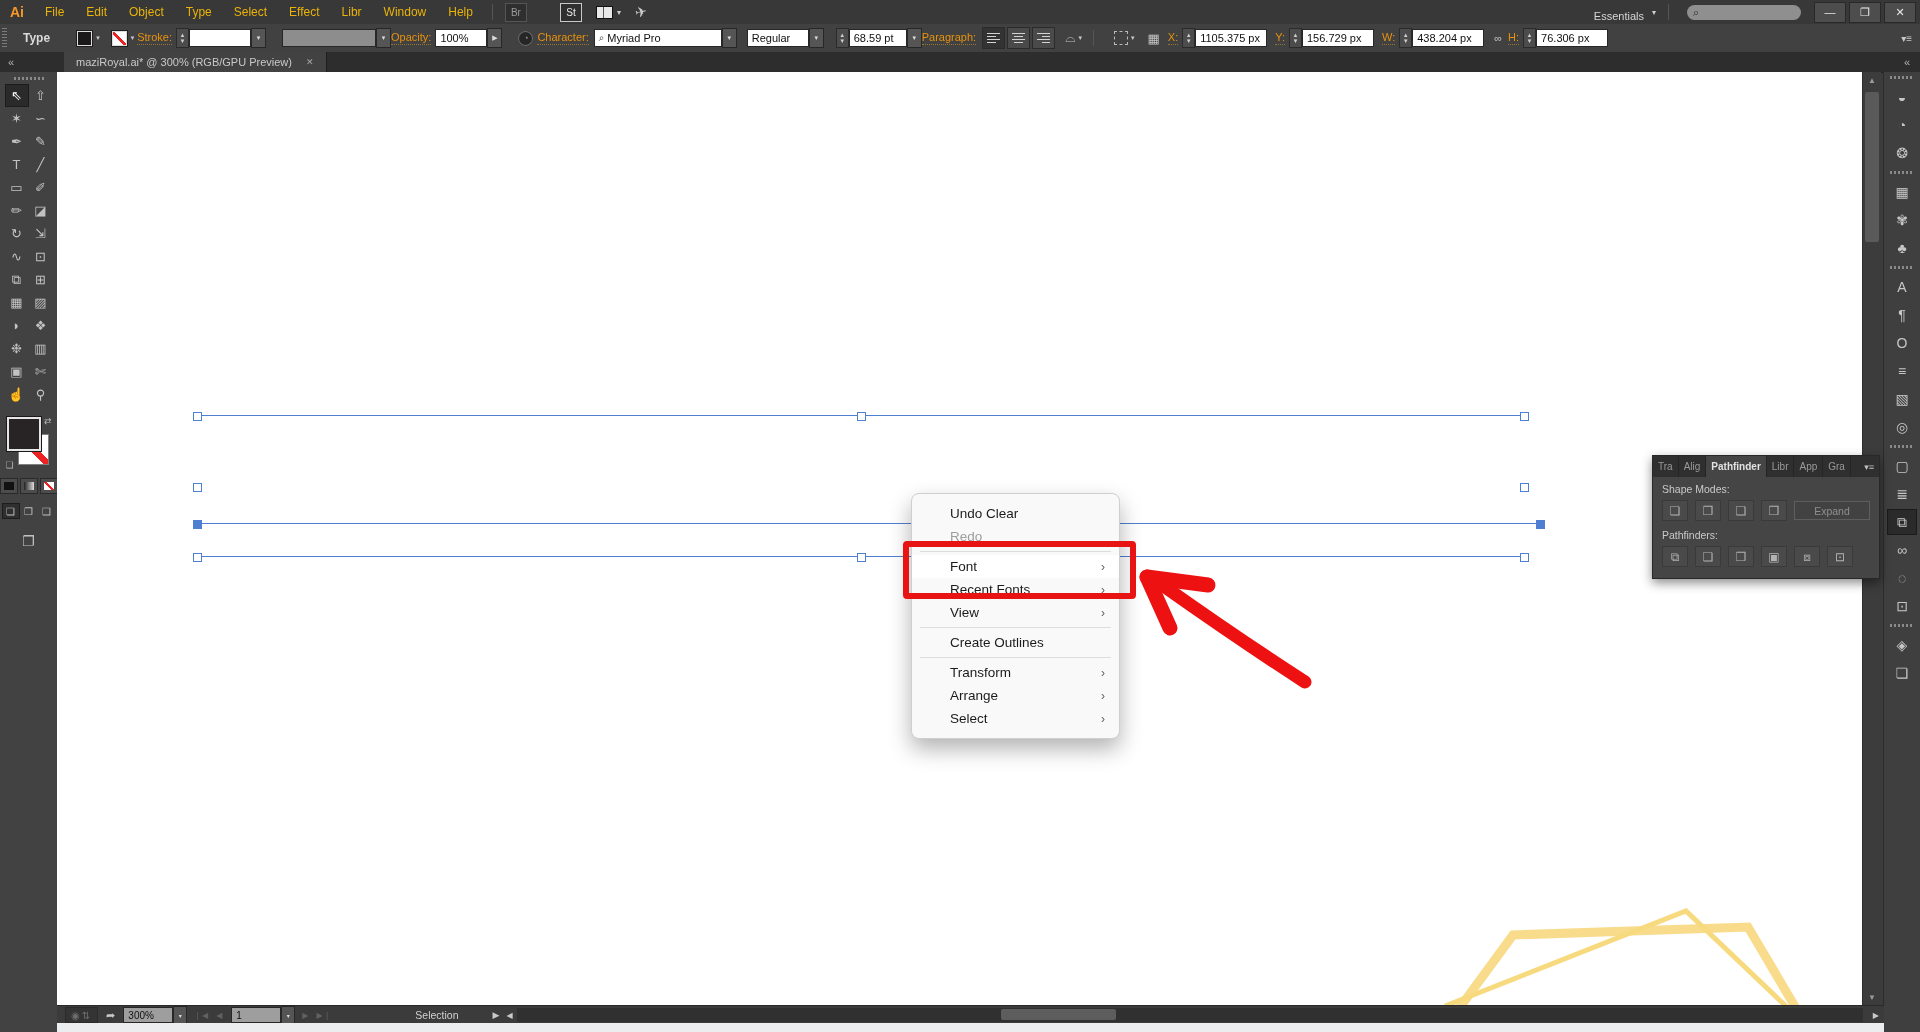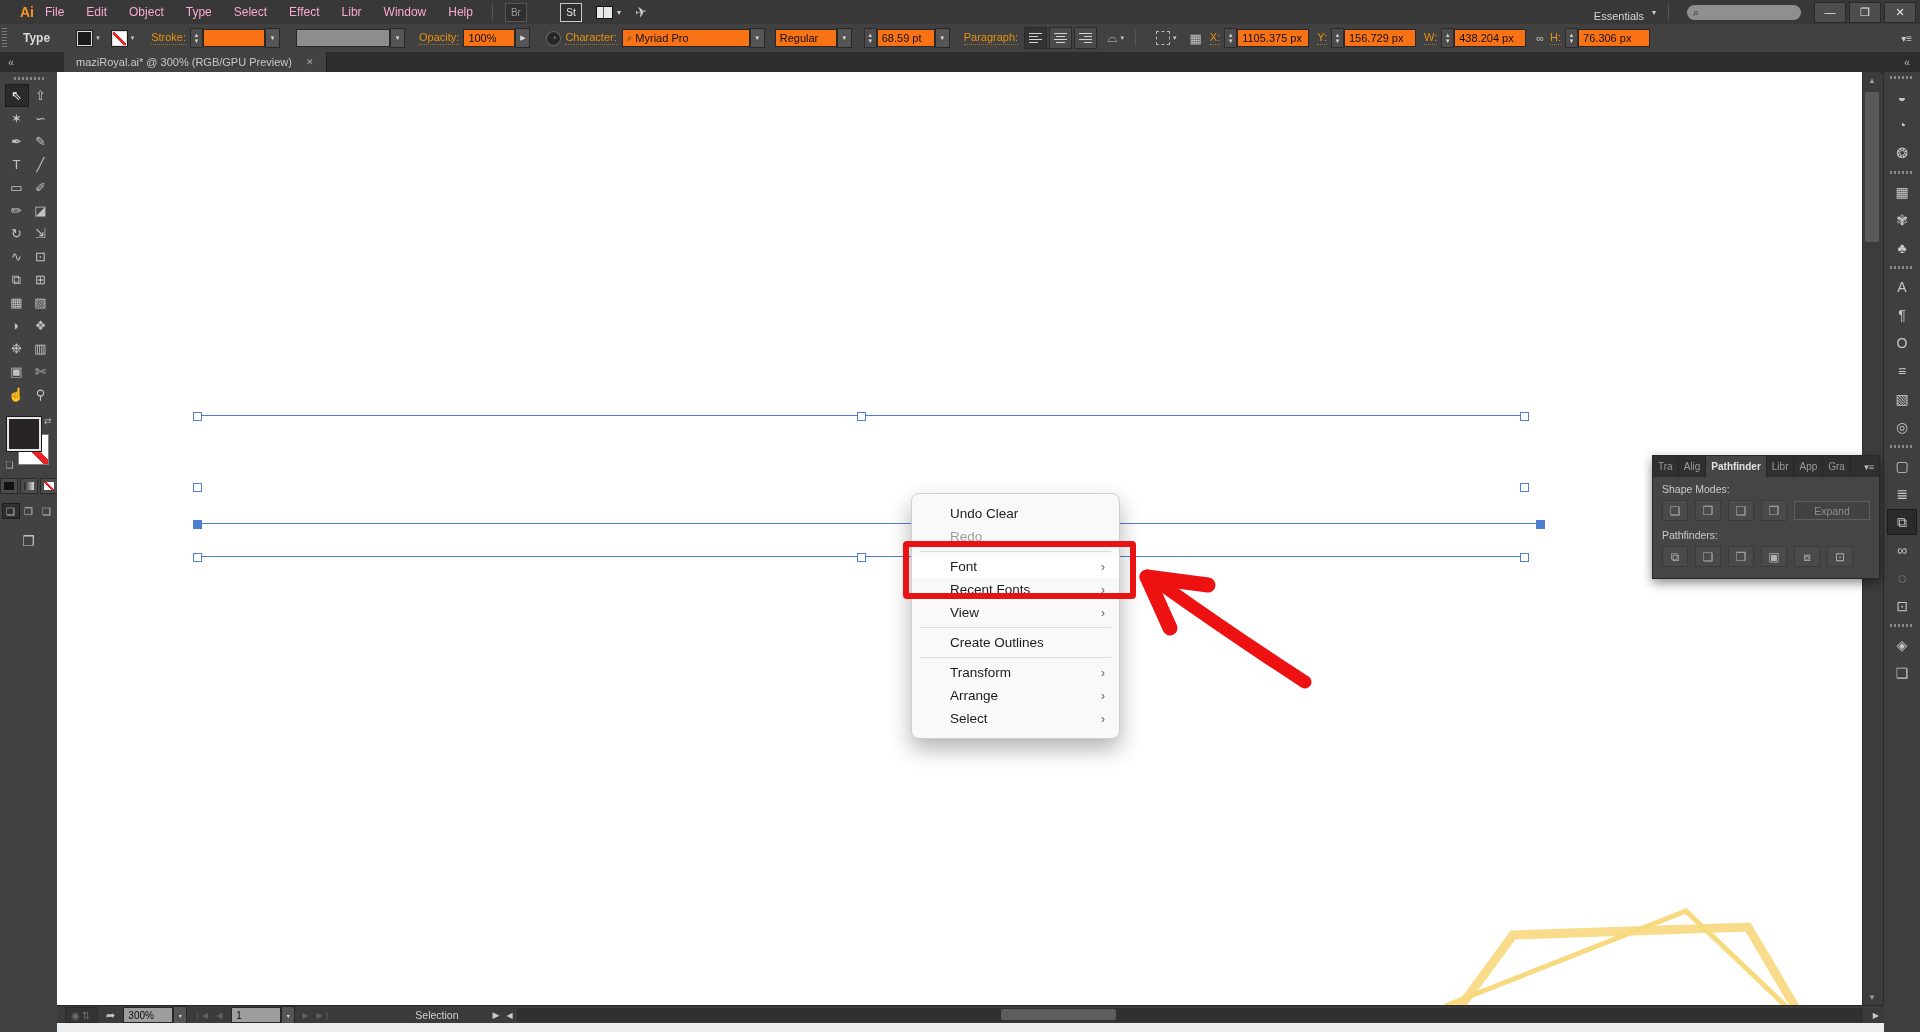--- a/index.html
+++ b/index.html
@@ -2,23 +2,23 @@
 <html><head>
 <meta charset="utf-8">
 <style>
   html,body{margin:0;padding:0;}
   body{width:1920px;height:1032px;position:relative;overflow:hidden;
        background:#3c3c3c;font-family:"Liberation Sans",sans-serif;
        -webkit-font-smoothing:antialiased;}
   
   #titlebar{position:absolute;left:0;top:0;width:1920px;height:24px;background:#383838;
             display:flex;align-items:center;border-bottom:1px solid #2a2a2a;}
-  .logo{width:34px;text-align:right;color:#f79728;font-weight:bold;font-size:14px;}
+  .logo{width:34px;text-align:center;color:#f79728;font-weight:bold;font-size:14px;}
   #menus{display:flex;align-items:center;}
-  .menu-item{color:#f9a8d4;font-size:12px;padding:0 11px;line-height:24px;cursor:default;}
+  .menu-item{color:#eab308;font-size:12px;padding:0 11px;line-height:24px;cursor:default;}
   .tb-sep{width:1px;height:16px;background:#555;margin:0 8px;}
   .mini-app-btn{height:17px;min-width:20px;display:flex;align-items:center;justify-content:center;
         font-size:10px;margin:0 4px;border:1px solid #555;background:#2f2f2f;color:#9a9a9a;}
   .mini-app-btn.st{border-color:#c9c9c9;color:#e8e8e8;margin-left:29px;}
   .arrange-icon{width:15px;height:11px;background:#e8e8e8;border:1px solid #111;position:relative;margin-left:10px;}
   .arrange-icon::after{content:"";position:absolute;left:6px;top:0;bottom:0;width:1px;background:#555;}
   .tiny-dd{color:#cfcfcf;font-size:8px;margin:0 4px;}
   .jet-icon{color:#cfcfcf;font-size:14px;margin-left:10px;transform:rotate(-12deg);}
   #tb-right{margin-left:auto;display:flex;align-items:center;padding-right:4px;}
   .workspace{color:#d6d6d6;font-size:11px;margin-right:4px;margin-top:8px;}
@@ -29,25 +29,25 @@
   
   #controlbar{position:absolute;left:0;top:24px;width:1920px;height:28px;background:#414141;
               border-bottom:1px solid #262626;display:flex;align-items:center;font-size:11px;}
   .grip-v{width:5px;height:20px;margin-left:2px;
           background:repeating-linear-gradient(#7c7c7c 0 1px,transparent 1px 3px);}
   .ctx-label{font-weight:bold;font-size:12px;color:#dadada;margin:0 26px 0 16px;}
   .sw{width:15px;height:15px;border:1px solid #1f1f1f;box-shadow:inset 0 0 0 1px #dcdcdc;}
   .sw-fill{background:#1c191a;}
   .sw-stroke{background:linear-gradient(45deg,#fff 42%,#e22 42%,#e22 56%,#fff 56%);margin-left:8px;}
   .dd{color:#c9c9c9;font-size:7px;margin:0 3px;}
-  .olabel{color:#e8920d;border-bottom:1px dotted #97742f;padding-bottom:1px;margin-left:14px;}
+  .olabel{color:#e8920d;border-bottom:1px dotted #97742f;padding-bottom:1px;}
   .stepper{width:11px;height:18px;margin-left:4px;background:#4c4c4c;border:1px solid #2b2b2b;
            display:flex;flex-direction:column;align-items:center;justify-content:center;
            color:#cfcfcf;font-size:6px;line-height:6px;}
-  .field{height:16px;background:#f97316;border:1px solid #272727;color:#101010;
+  .field{height:16px;background:#ffffff;border:1px solid #272727;color:#101010;
          display:flex;align-items:center;padding:0 4px;white-space:nowrap;}
   .dbtn{width:13px;height:18px;background:#555;border:1px solid #272727;color:#ddd;font-size:7px;
         display:flex;align-items:center;justify-content:center;}
   .circ-icon{width:15px;height:15px;border-radius:50%;background:#262626;margin-left:16px;
              box-shadow:inset 0 0 0 1px #6a6a6a;color:#8a8a8a;font-size:9px;
              display:flex;align-items:center;justify-content:center;}
   .mag{color:#333;font-size:10px;margin-right:3px;}
   .albtn{width:21px;height:20px;background:#4a4a4a;border:1px solid #2b2b2b;display:flex;
          align-items:center;justify-content:center;margin-left:2px;}
   .albtn.active{background:#333;}

